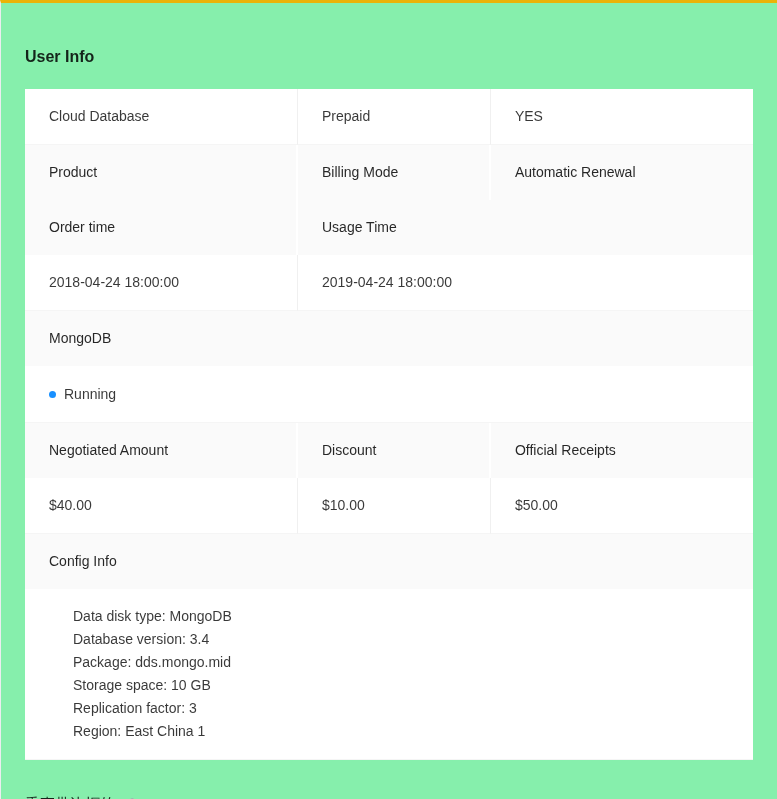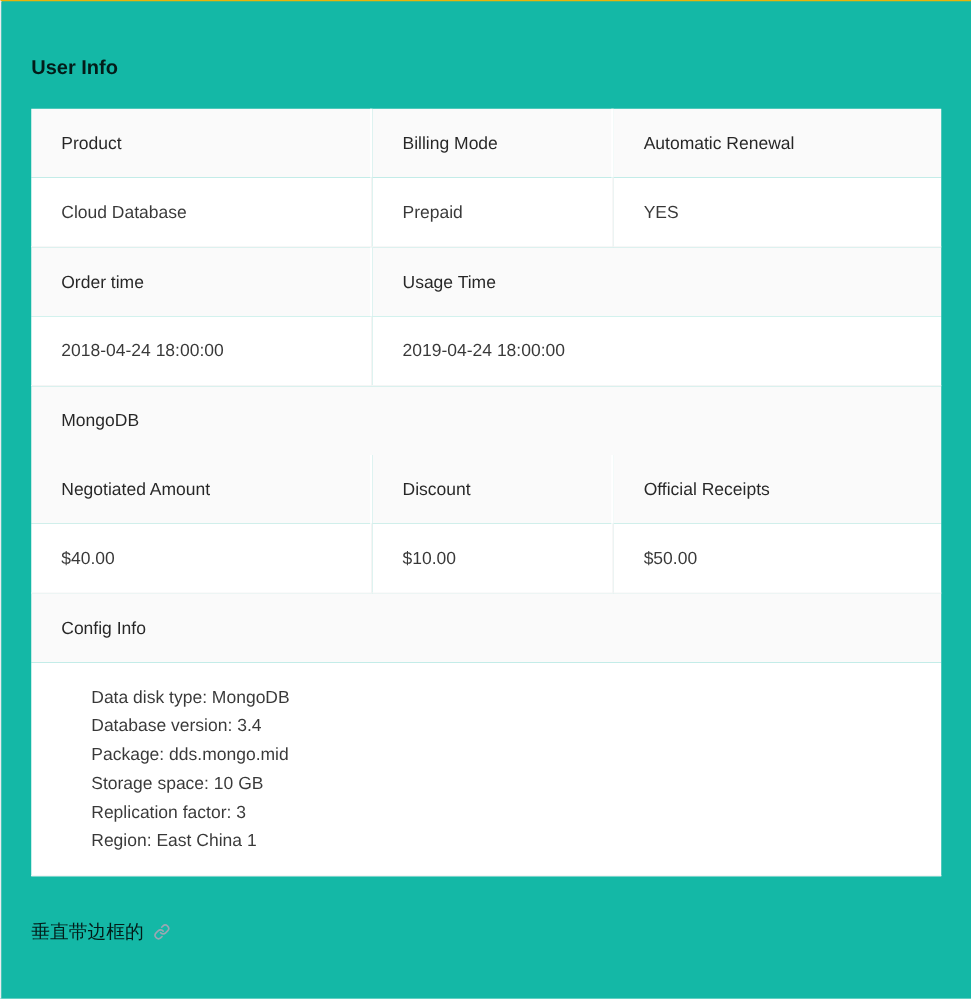--- a/index.html
+++ b/index.html
@@ -4,24 +4,24 @@
 <style>
   * { box-sizing: border-box; margin: 0; padding: 0; }
   html, body { width: 777px; height: 799px; overflow: hidden; background: #fff; }
   body {
     font-family: "Liberation Sans", "DejaVu Sans", sans-serif;
     color: rgba(0,0,0,0.85);
   }
   .demo-box {
     width: 777px;
     height: 799px;
-    border-top: 1px solid #eab308;
+    border-top: 3px solid #eab308;
     border-left: 1px solid #ebedf0;
     padding: 42px 24px 0 24px;
-    background: #14b8a6;
+    background: #86efac;
   }
   .desc-title {
     font-size: 16px;
     font-weight: 700;
     color: rgba(0,0,0,0.85);
     line-height: 24px;
     margin-bottom: 20px;
   }
   table.desc-table {
     width: 100%;
@@ -90,41 +90,49 @@
   <div class="desc-title">User Info</div>
 
   <table class="desc-table">
     <colgroup>
       <col style="width:37.5%">
       <col style="width:26.5%">
       <col style="width:36%">
     </colgroup>
     <tbody>
       <tr>
+        <td>Cloud Database</td>
+        <td>Prepaid</td>
+        <td>YES</td>
+      </tr>
+      <tr>
         <th>Product</th>
         <th>Billing Mode</th>
         <th>Automatic Renewal</th>
-      </tr>
-      <tr>
-        <td>Cloud Database</td>
-        <td>Prepaid</td>
-        <td>YES</td>
       </tr>
 
       <tr>
         <th>Order time</th>
         <th colspan="2">Usage Time</th>
       </tr>
       <tr>
         <td>2018-04-24 18:00:00</td>
         <td colspan="2">2019-04-24 18:00:00</td>
       </tr>
 
       <tr>
         <th colspan="3">MongoDB</th>
+      </tr>
+      <tr>
+        <td colspan="3">
+          <span class="badge">
+            <span class="badge-dot"></span>
+            <span>Running</span>
+          </span>
+        </td>
       </tr>
 
       <tr>
         <th>Negotiated Amount</th>
         <th>Discount</th>
         <th>Official Receipts</th>
       </tr>
       <tr>
         <td>$40.00</td>
         <td>$10.00</td>

